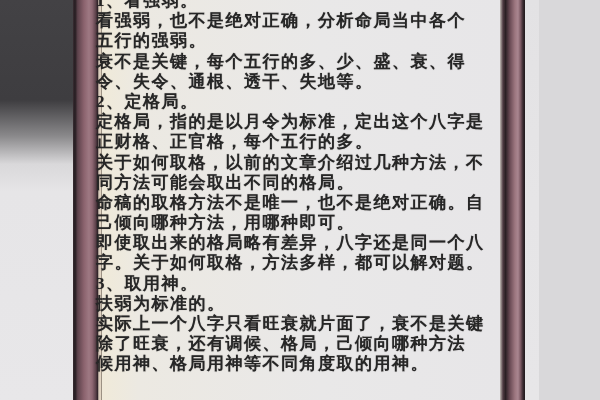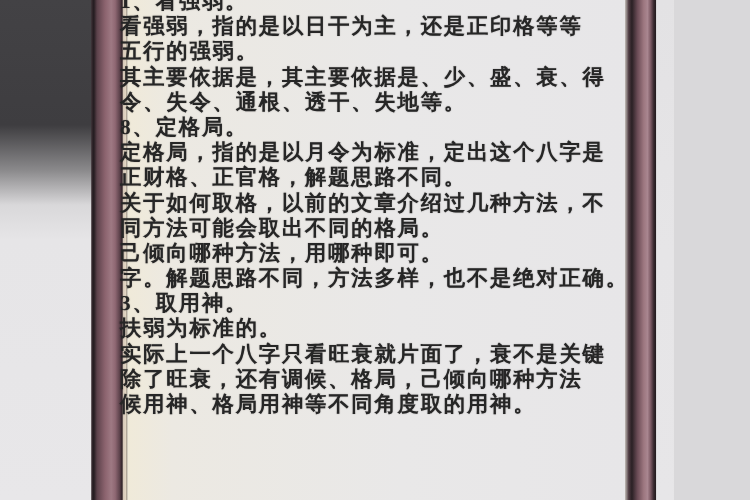--- a/index.html
+++ b/index.html
@@ -51,30 +51,32 @@
 
 <div class="screen">
   <div class="outer-left"></div>
   <div class="frame-left"></div>
   <div class="content"></div>
   <div class="frame-right"></div>
   <div class="outer-right"></div>
 
   <div class="textblock">
     <div class="line">1、看强弱。</div>
-    <div class="line">看强弱，指的是以日干为主，还是正印格等等</div>
+    <div class="line">看强弱，也不是绝对正确，分析命局当中各个</div>
     <div class="line">五行的强弱。</div>
-    <div class="line">其主要依据是，其主要依据是、少、盛、衰、得</div>
+    <div class="line">衰不是关键，每个五行的多、少、盛、衰、得</div>
     <div class="line">令、失令、通根、透干、失地等。</div>
-    <div class="line">8、定格局。</div>
+    <div class="line">2、定格局。</div>
     <div class="line">定格局，指的是以月令为标准，定出这个八字是</div>
-    <div class="line">正财格、正官格，解题思路不同。</div>
+    <div class="line">正财格、正官格，每个五行的多。</div>
     <div class="line">关于如何取格，以前的文章介绍过几种方法，不</div>
     <div class="line">同方法可能会取出不同的格局。</div>
+    <div class="line">命稿的取格方法不是唯一，也不是绝对正确。自</div>
     <div class="line">己倾向哪种方法，用哪种即可。</div>
-    <div class="line">字。解题思路不同，方法多样，也不是绝对正确。</div>
+    <div class="line">即使取出来的格局略有差异，八字还是同一个八</div>
+    <div class="line">字。关于如何取格，方法多样，都可以解对题。</div>
     <div class="line">3、取用神。</div>
     <div class="line">扶弱为标准的。</div>
     <div class="line">实际上一个八字只看旺衰就片面了，衰不是关键</div>
     <div class="line">除了旺衰，还有调候、格局，己倾向哪种方法</div>
     <div class="line">候用神、格局用神等不同角度取的用神。</div>
   </div>
 </div>
 
 </body></html>

